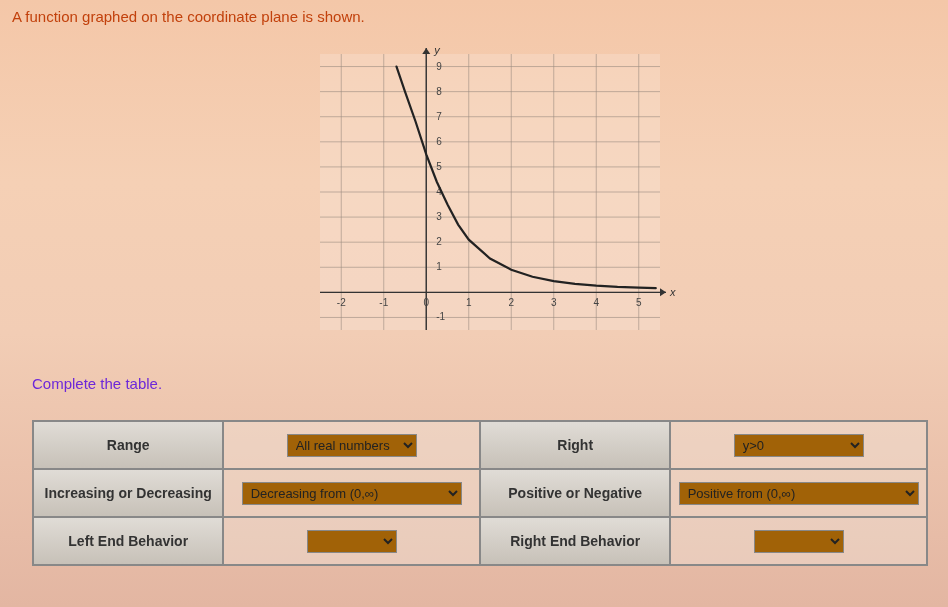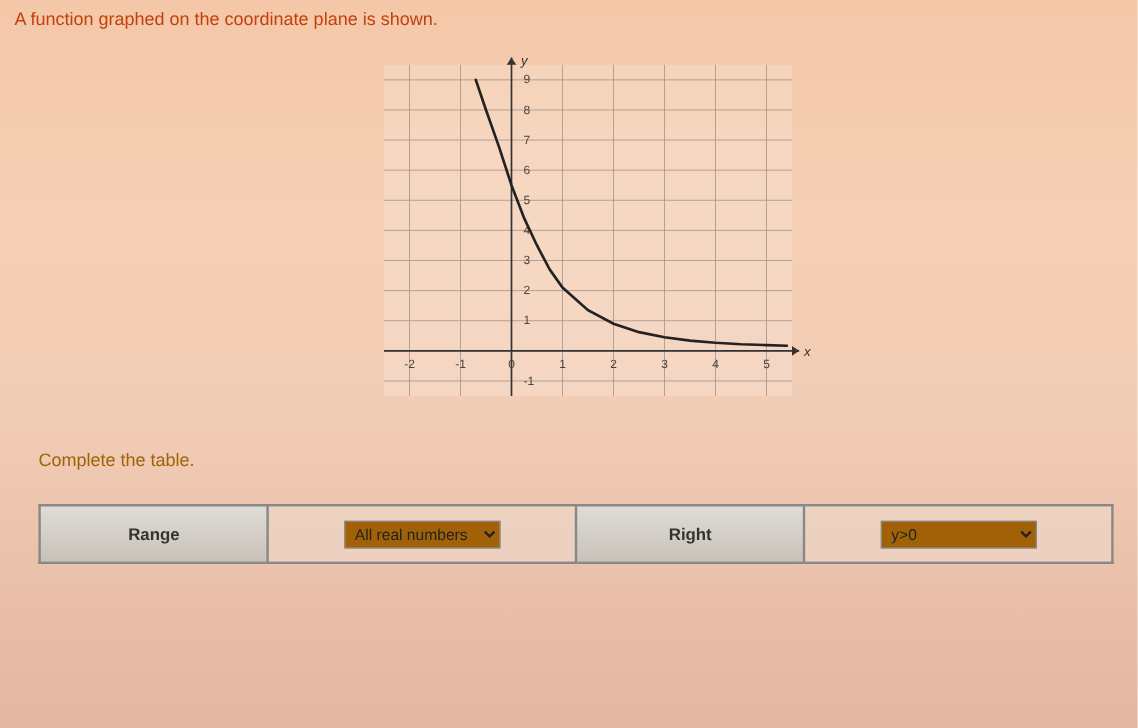--- a/index.html
+++ b/index.html
@@ -27,21 +27,21 @@
     top: 40px;
     left: 280px;
     width: 400px;
     height: 320px;
   }
   .instruction {
     position: absolute;
     top: 375px;
     left: 32px;
     font-size: 15px;
-    color: #a16207;
+    color: #6d28d9;
   }
   .table-wrap {
     position: absolute;
     top: 420px;
     left: 32px;
     width: 896px;
   }
   table.qtable {
     border-collapse: collapse;
     width: 100%;
@@ -144,15 +144,43 @@
           <option>All real numbers</option>
         </select>
       </td>
       <td class="label-cell">Right</td>
       <td class="input-cell">
         <select class="med">
           <option>y&gt;0</option>
         </select>
       </td>
     </tr>
+    <tr>
+      <td class="label-cell">Increasing or Decreasing</td>
+      <td class="input-cell">
+        <select class="wide">
+          <option>Decreasing from (0,∞)</option>
+        </select>
+      </td>
+      <td class="label-cell">Positive or Negative</td>
+      <td class="input-cell">
+        <select class="vwide">
+          <option>Positive from (0,∞)</option>
+        </select>
+      </td>
+    </tr>
+    <tr>
+      <td class="label-cell">Left End Behavior</td>
+      <td class="input-cell">
+        <select class="small">
+          <option></option>
+        </select>
+      </td>
+      <td class="label-cell">Right End Behavior</td>
+      <td class="input-cell">
+        <select class="small">
+          <option></option>
+        </select>
+      </td>
+    </tr>
   </tbody>
     </table>
 </div>
 
 </body></html>

